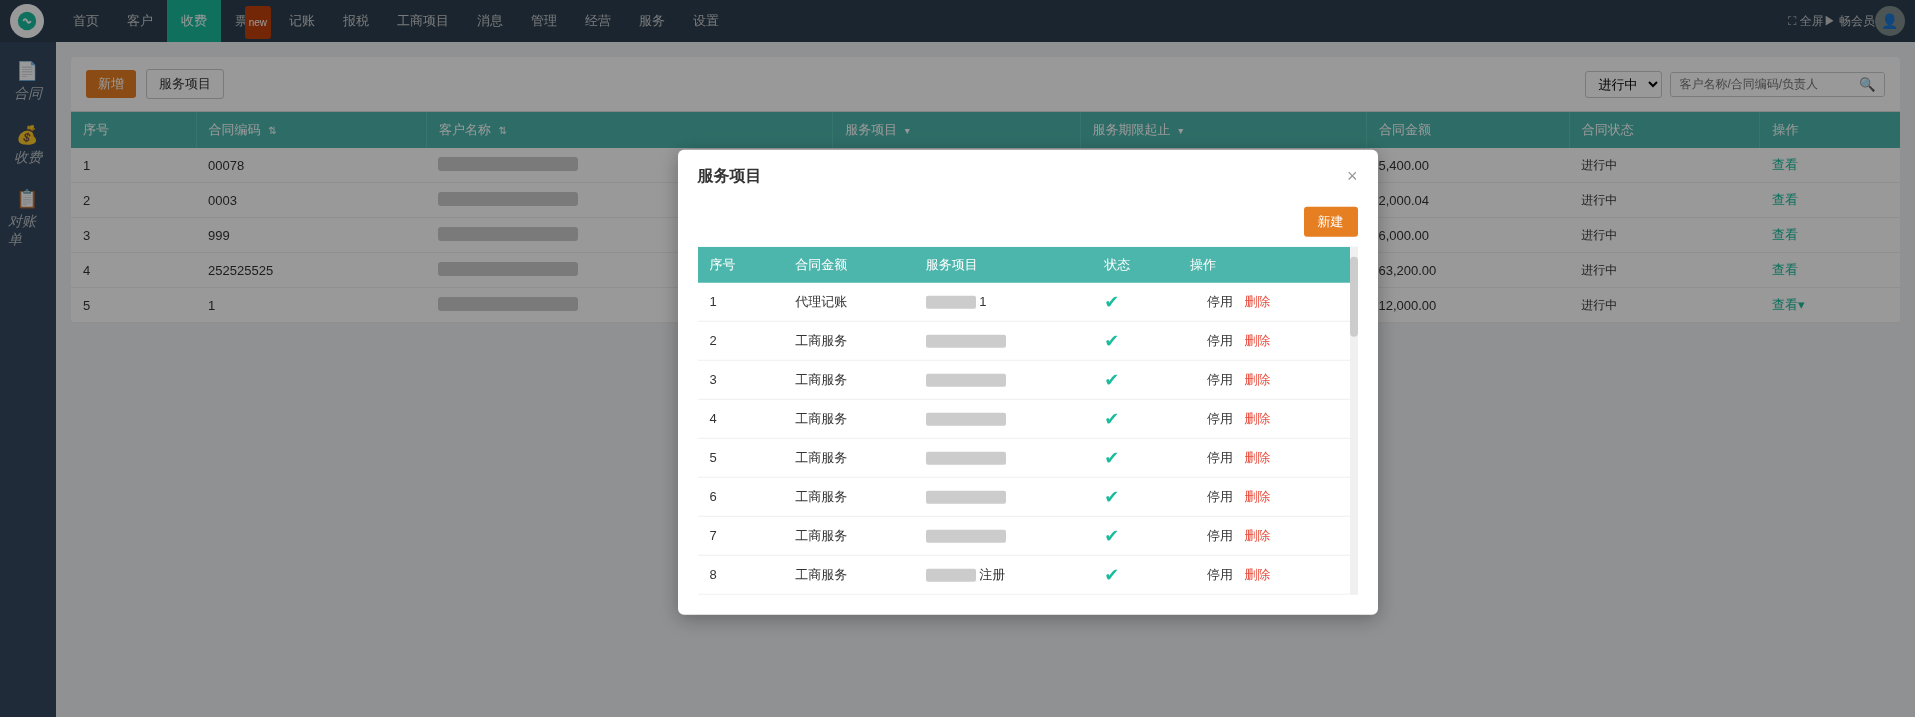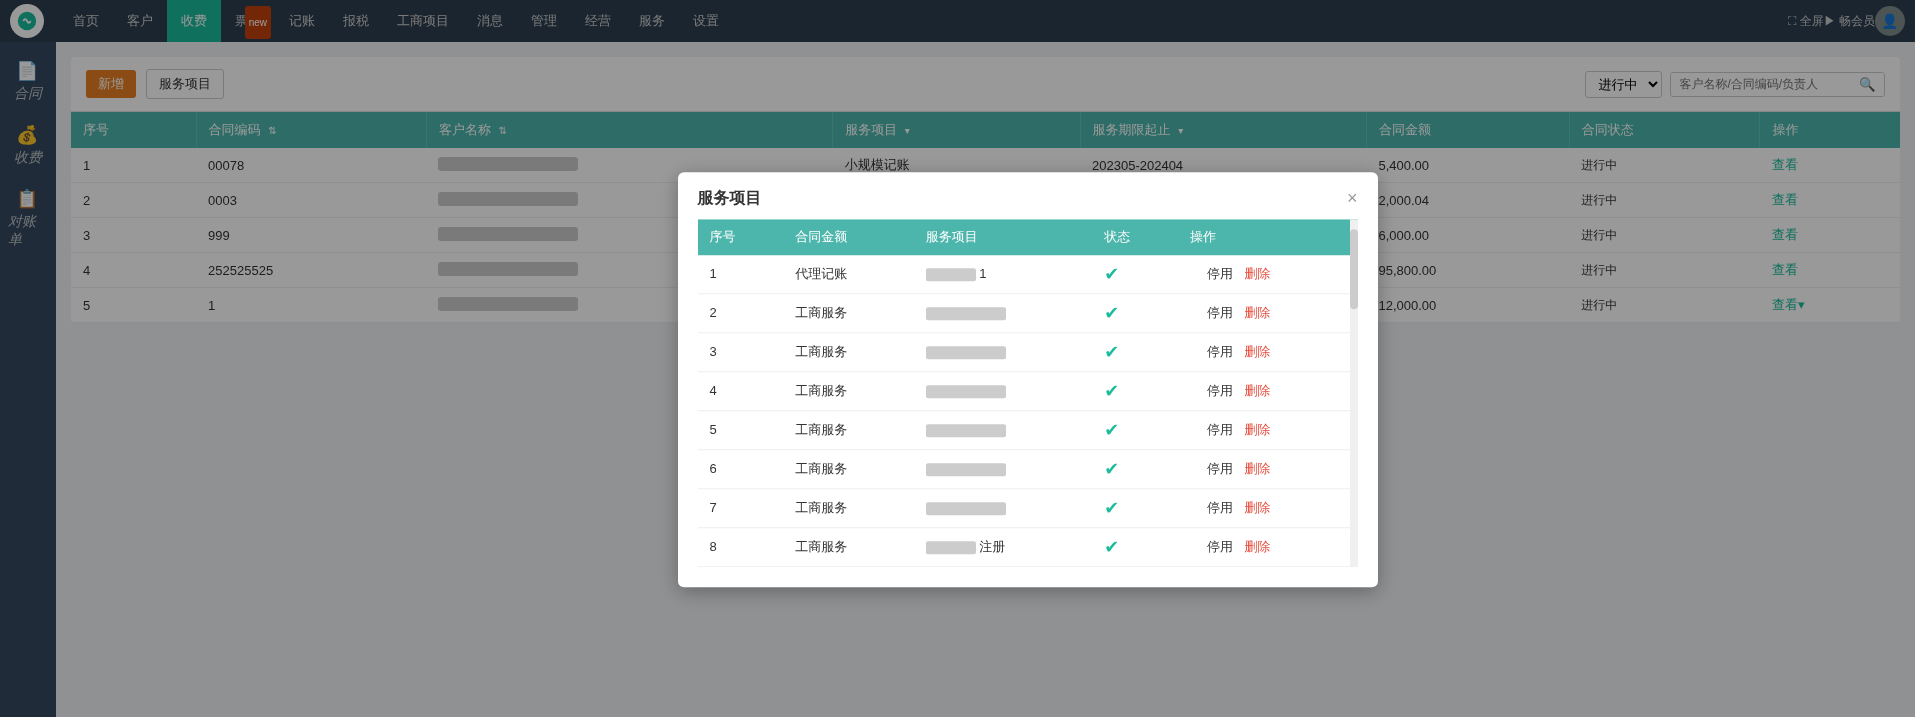--- a/index.html
+++ b/index.html
@@ -295,21 +295,21 @@
     <td>6,000.00</td>
     <td><span class="status-badge">进行中</span></td>
     <td><span class="action-link">查看</span></td>
   </tr>
             <tr>
     <td>4</td>
     <td>252525525</td>
     <td><span class="blurred blurred-wide"></span></td>
     <td>一般纳税人...</td>
     <td>201807-202403</td>
-    <td>95,800.00</td>
+    <td>63,200.00</td>
     <td><span class="status-badge">进行中</span></td>
     <td><span class="action-link">查看</span></td>
   </tr>
             <tr>
     <td>5</td>
     <td>1</td>
     <td><span class="blurred blurred-wide"></span></td>
     <td>小规模记账</td>
     <td>202303-202402</td>
     <td>12,000.00</td>
@@ -323,20 +323,23 @@
 </div>
 
 <div class="overlay"></div>
 
 <div class="modal">
   <div class="modal-header">
     <span class="modal-title">服务项目</span>
     <span class="modal-close">×</span>
   </div>
   <div class="modal-body">
+    <div class="modal-toolbar">
+      <button class="btn-modal-new">新建</button>
+    </div>
     <div class="modal-scroll-area">
       <table class="modal-table">
         <thead>
           <tr>
             <th>序号</th>
             <th>合同金额</th>
             <th>服务项目</th>
             <th>状态</th>
             <th>操作</th>
           </tr>

